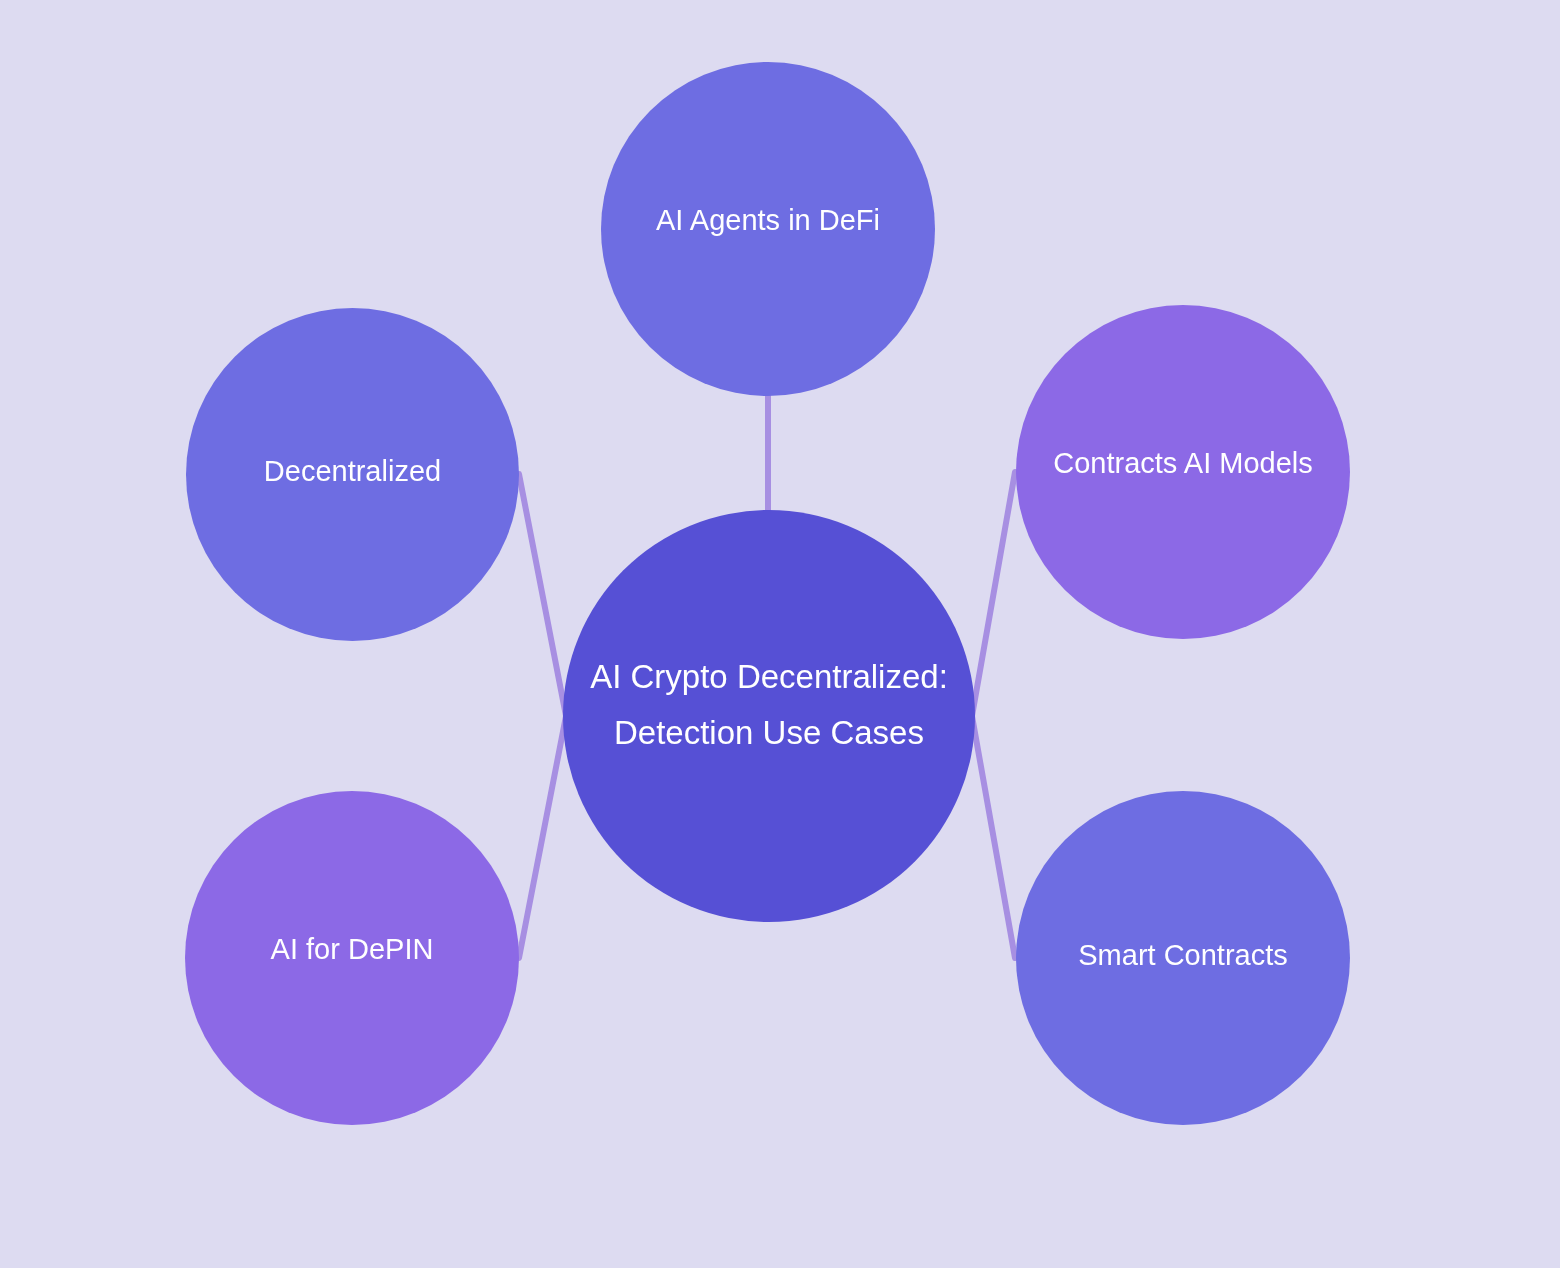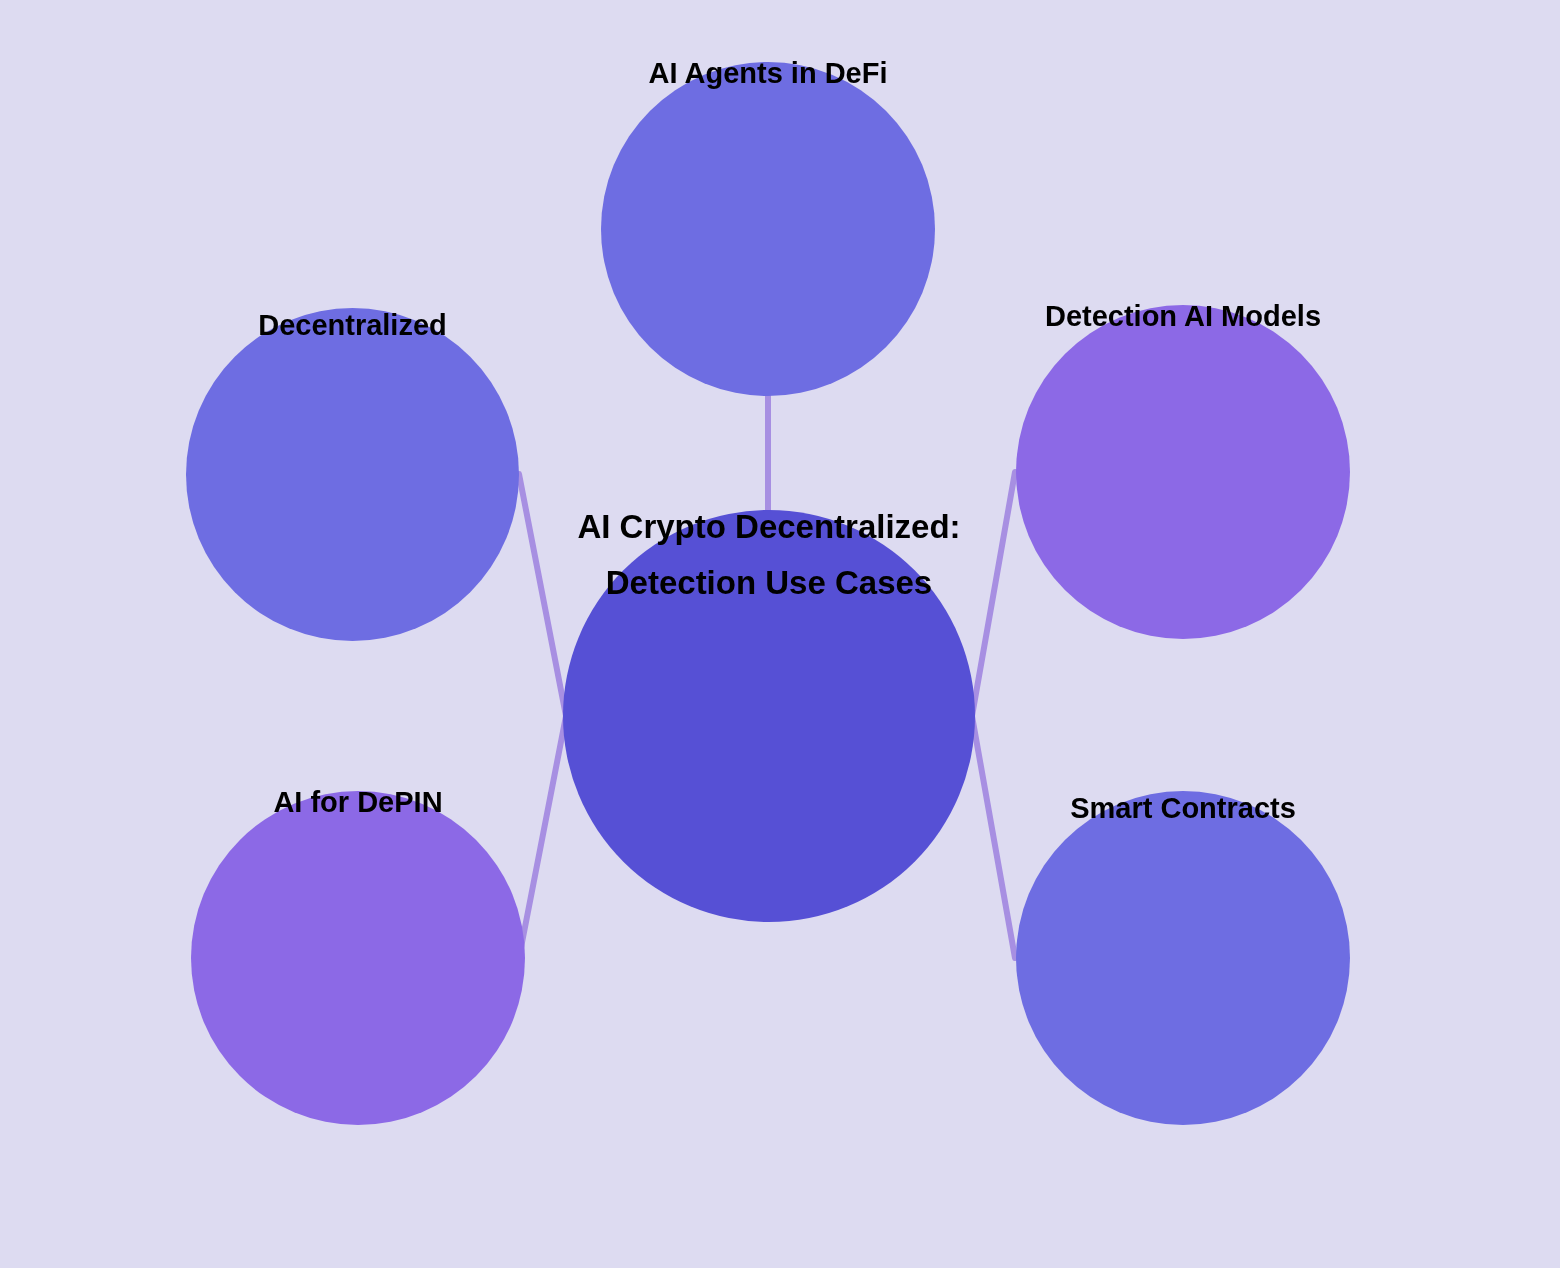--- a/index.html
+++ b/index.html
@@ -17,26 +17,25 @@
   .edges {
     position: absolute;
     left: 0;
     top: 0;
     z-index: 0;
   }
   .node {
     position: absolute;
     border-radius: 50%;
     display: flex;
-    align-items: flex-start;
+    align-items: center;
     justify-content: center;
     text-align: center;
-    color: #000000;
+    color: #ffffff;
     z-index: 1;
-    font-weight: bold;
   }
   .node .label {
     width: 100%;
   }
   .node .label span {
     display: block;
   }
   .node-center {
     left: 563px;
     top: 510px;
@@ -48,21 +47,21 @@
   .node-center .label { transform: translateY(-11px); }
   .satellite {
     font-size: 29px;
     line-height: 41px;
   }
   .satellite .label.one-line { transform: translateY(-9px); }
   .satellite .label.two-line { transform: translateY(-3px); }
   .node-top        { left: 601px; top:  62px; width: 334px; height: 334px; }
   .node-left-up    { left: 186px; top: 308px; width: 333px; height: 333px; }
   .node-right-up   { left: 1016px; top: 305px; width: 334px; height: 334px; }
-  .node-left-down  { left: 191px; top: 791px; width: 334px; height: 334px; }
+  .node-left-down  { left: 185px; top: 791px; width: 334px; height: 334px; }
   .node-right-down { left: 1016px; top: 791px; width: 334px; height: 334px; }
 </style>
 </head>
 <body>
 
 <div class="canvas" style="background-color: rgb(221, 219, 241);">
 
   <svg class="edges" width="1560" height="1268" viewBox="0 0 1560 1268">
     <line x1="768" y1="396" x2="768" y2="516" stroke-width="6" stroke-linecap="round" stroke="#a78fe2"></line>
     <line x1="519" y1="474" x2="566" y2="716" stroke-width="6" stroke-linecap="round" stroke="#a78fe2"></line>
@@ -78,21 +77,21 @@
   </div>
 
   <div class="node node-left-up satellite" style="background-color: rgb(110, 109, 226);">
     <div class="label two-line">
       <span>Decentralized</span>
     </div>
   </div>
 
   <div class="node node-right-up satellite" style="background-color: rgb(140, 105, 230);">
     <div class="label one-line">
-      <span>Detection AI Models</span>
+      <span>Contracts AI Models</span>
     </div>
   </div>
 
   <div class="node node-center" style="background-color: rgb(86, 80, 213);">
     <div class="label two-line">
       <span>AI Crypto Decentralized:</span>
       <span>Detection Use Cases</span>
     </div>
   </div>
 

